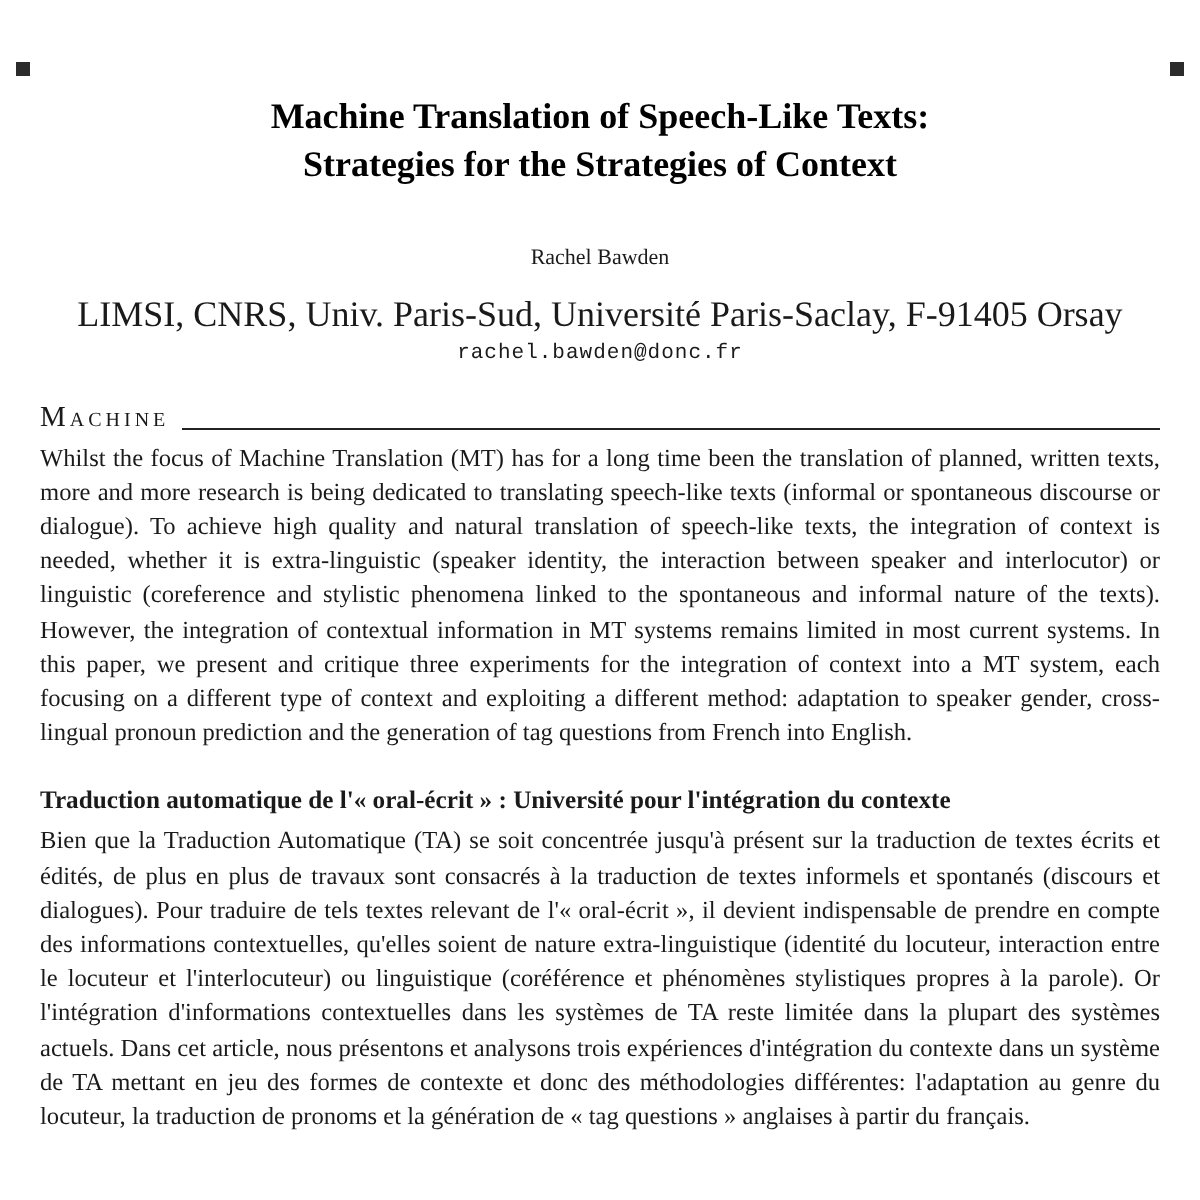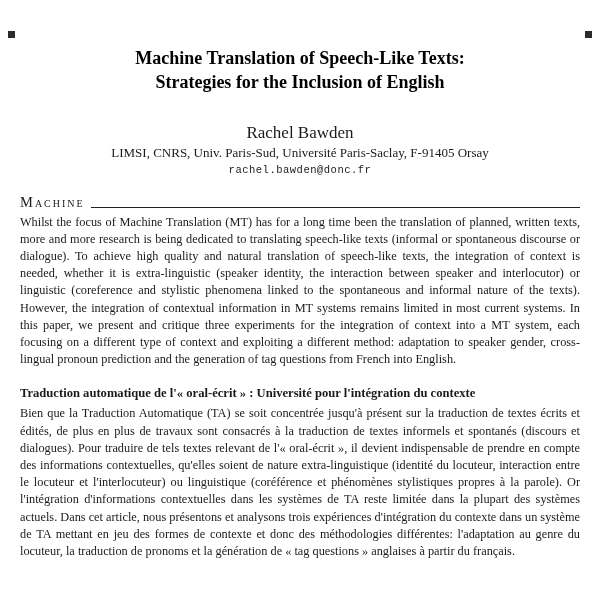--- a/index.html
+++ b/index.html
@@ -30,27 +30,27 @@
     margin: 0 0 0 0;
     text-align: center;
     font-size: 18px;
     font-weight: bold;
     line-height: 1.35;
     color: #000;
   }
   .author {
     margin-top: 28px;
     text-align: center;
-    font-size: 17px;
+    font-size: 11px;
     font-family: Liberation Serif, serif;
   }
   .affiliation {
-    margin-top: 2px;
+    margin-top: 12px;
     text-align: center;
-    font-size: 13px;
+    font-size: 18px;
   }
   .email {
     margin-top: 3px;
     text-align: center;
     font-family: "Liberation Mono", "DejaVu Sans Mono", monospace;
     font-size: 10.5px;
     letter-spacing: 0.5px;
   }
 
   .section { margin-top: 18px; }
@@ -85,21 +85,21 @@
 </style>
 </head>
 <body>
 
 <div class="page">
   <div class="crop-mark left"></div>
   <div class="crop-mark right"></div>
 
   <h1 class="title">
     <span>Machine Translation of Speech-Like Texts:</span><br>
-    <span>Strategies for the Inclusion of English</span>
+    <span>Strategies for the Strategies of Context</span>
   </h1>
 
   <div class="author">Rachel Bawden</div>
   <div class="affiliation">LIMSI, CNRS, Univ. Paris-Sud, Université Paris-Saclay, F-91405 Orsay</div>
   <div class="email">rachel.bawden@donc.fr</div>
 
   <div class="section">
     <div class="section-heading">
       <span class="heading-text">Machine</span>
       <span class="heading-rule"></span>

